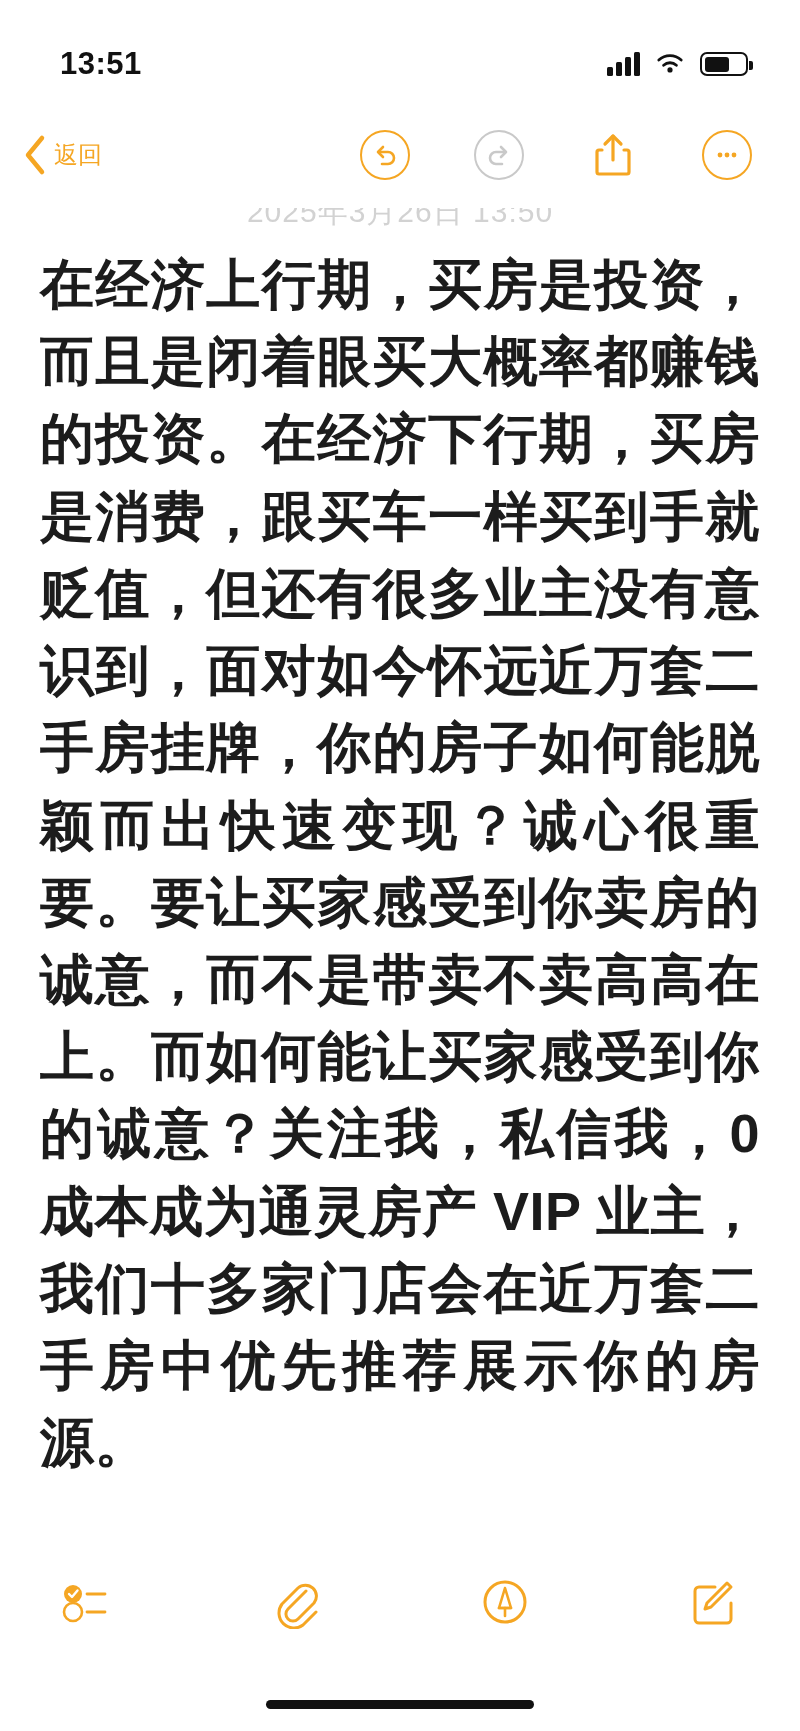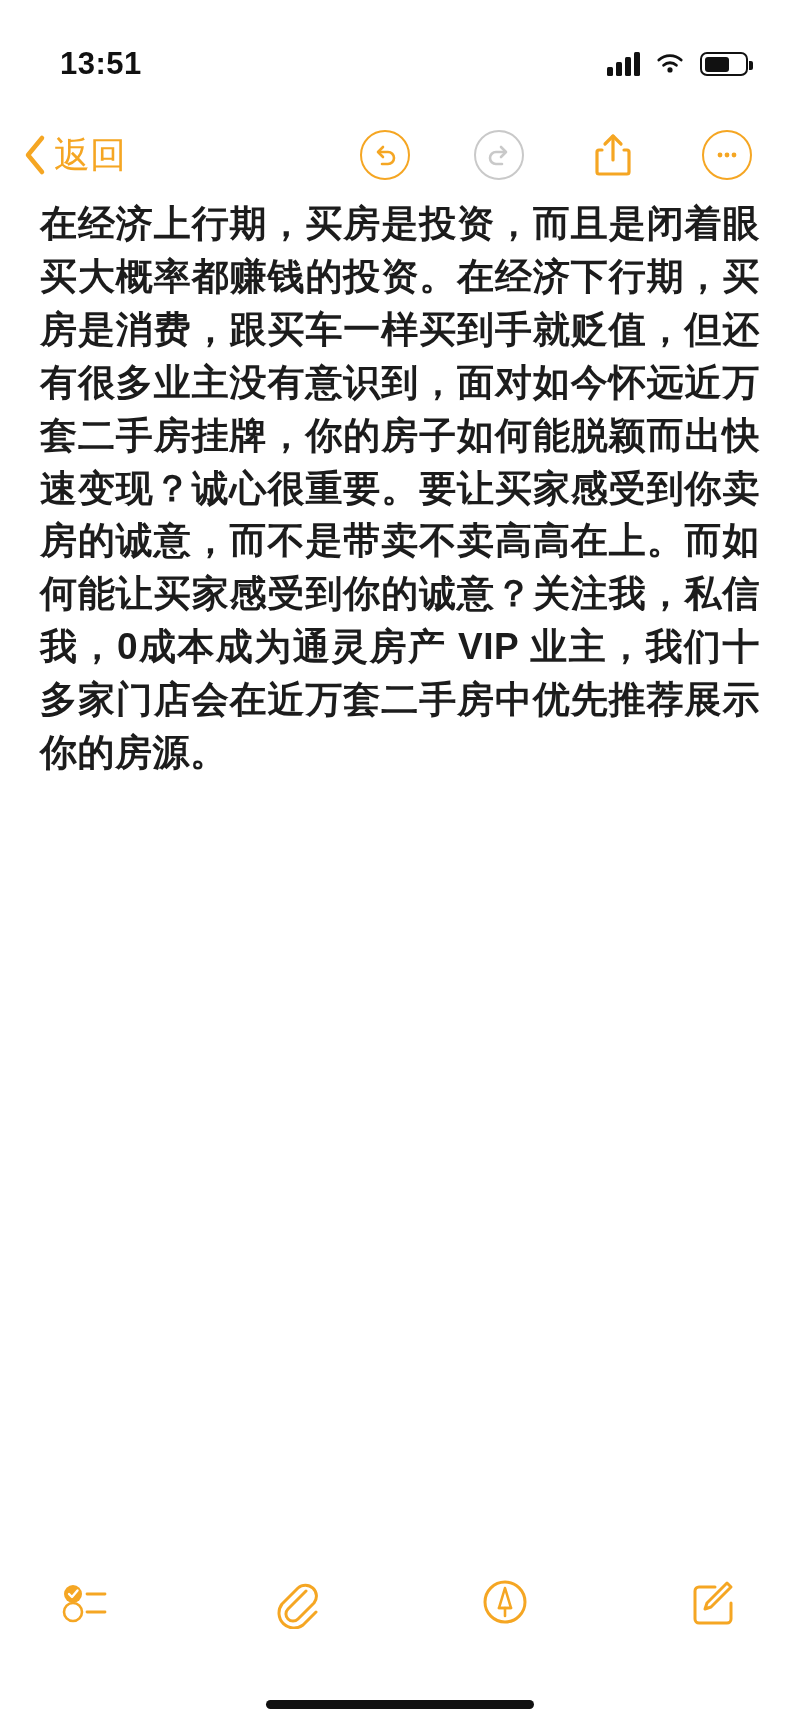--- a/index.html
+++ b/index.html
@@ -88,21 +88,21 @@
     box-sizing: border-box;
   }
   .back-btn {
     display: flex;
     align-items: center;
     gap: 6px;
     color: #f5a623;
     font-size: 32px;
     cursor: pointer;
   }
-  .back-label { color: #f5a623; font-size: 36px; }
+  .back-label { color: #f5a623; font-size: 24px; }
   .toolbar-spacer { flex: 1; }
   .tool-icons {
     display: flex;
     align-items: center;
     gap: 64px;
     margin-right: 6px;
   }
   .circ {
     width: 50px;
     height: 50px;
@@ -133,21 +133,21 @@
     font-size: 30px;
     margin-top: -6px;
     margin-bottom: 12px;
     letter-spacing: 1px;
     
     clip-path: inset(38% 0 0 0);
     height: 42px;
     overflow: hidden;
   }
   .note-text {
-    font-size: 37px;
+    font-size: 54px;
     line-height: 1.43;
     font-weight: 700;
     color: #1c1c1c;
     letter-spacing: 0.5px;
     text-align: justify;
     word-break: break-all;
   }
 
   
   .bottom-bar {
@@ -230,20 +230,21 @@
       <svg width="30" height="30" viewBox="0 0 30 30">
         <circle cx="8" cy="15" r="2.4" fill="#f5a623"></circle>
         <circle cx="15" cy="15" r="2.4" fill="#f5a623"></circle>
         <circle cx="22" cy="15" r="2.4" fill="#f5a623"></circle>
       </svg>
     </div>
   </div>
 </div>
 
 <div class="note-area">
+  <div class="note-date">2025年3月26日 13:50</div>
   <div class="note-text">在经济上行期，买房是投资，而且是闭着眼买大概率都赚钱的投资。在经济下行期，买房是消费，跟买车一样买到手就贬值，但还有很多业主没有意识到，面对如今怀远近万套二手房挂牌，你的房子如何能脱颖而出快速变现？诚心很重要。要让买家感受到你卖房的诚意，而不是带卖不卖高高在上。而如何能让买家感受到你的诚意？关注我，私信我，0成本成为通灵房产 VIP 业主，我们十多家门店会在近万套二手房中优先推荐展示你的房源。</div>
 </div>
 
 <div class="bottom-bar">
   <div class="plain-icon">
     <svg width="54" height="54" viewBox="0 0 54 54">
       <circle cx="14" cy="19" r="9" fill="#f5a623"></circle>
       <path d="M10 19 L13 22 L18.5 15.5" stroke="#fff" stroke-width="2.4" fill="none" stroke-linecap="round" stroke-linejoin="round"></path>
       <circle cx="14" cy="37" r="9" fill="none" stroke="#f5a623" stroke-width="2.6"></circle>
       <path d="M28 19 H46" stroke="#f5a623" stroke-width="2.8" stroke-linecap="round"></path>

